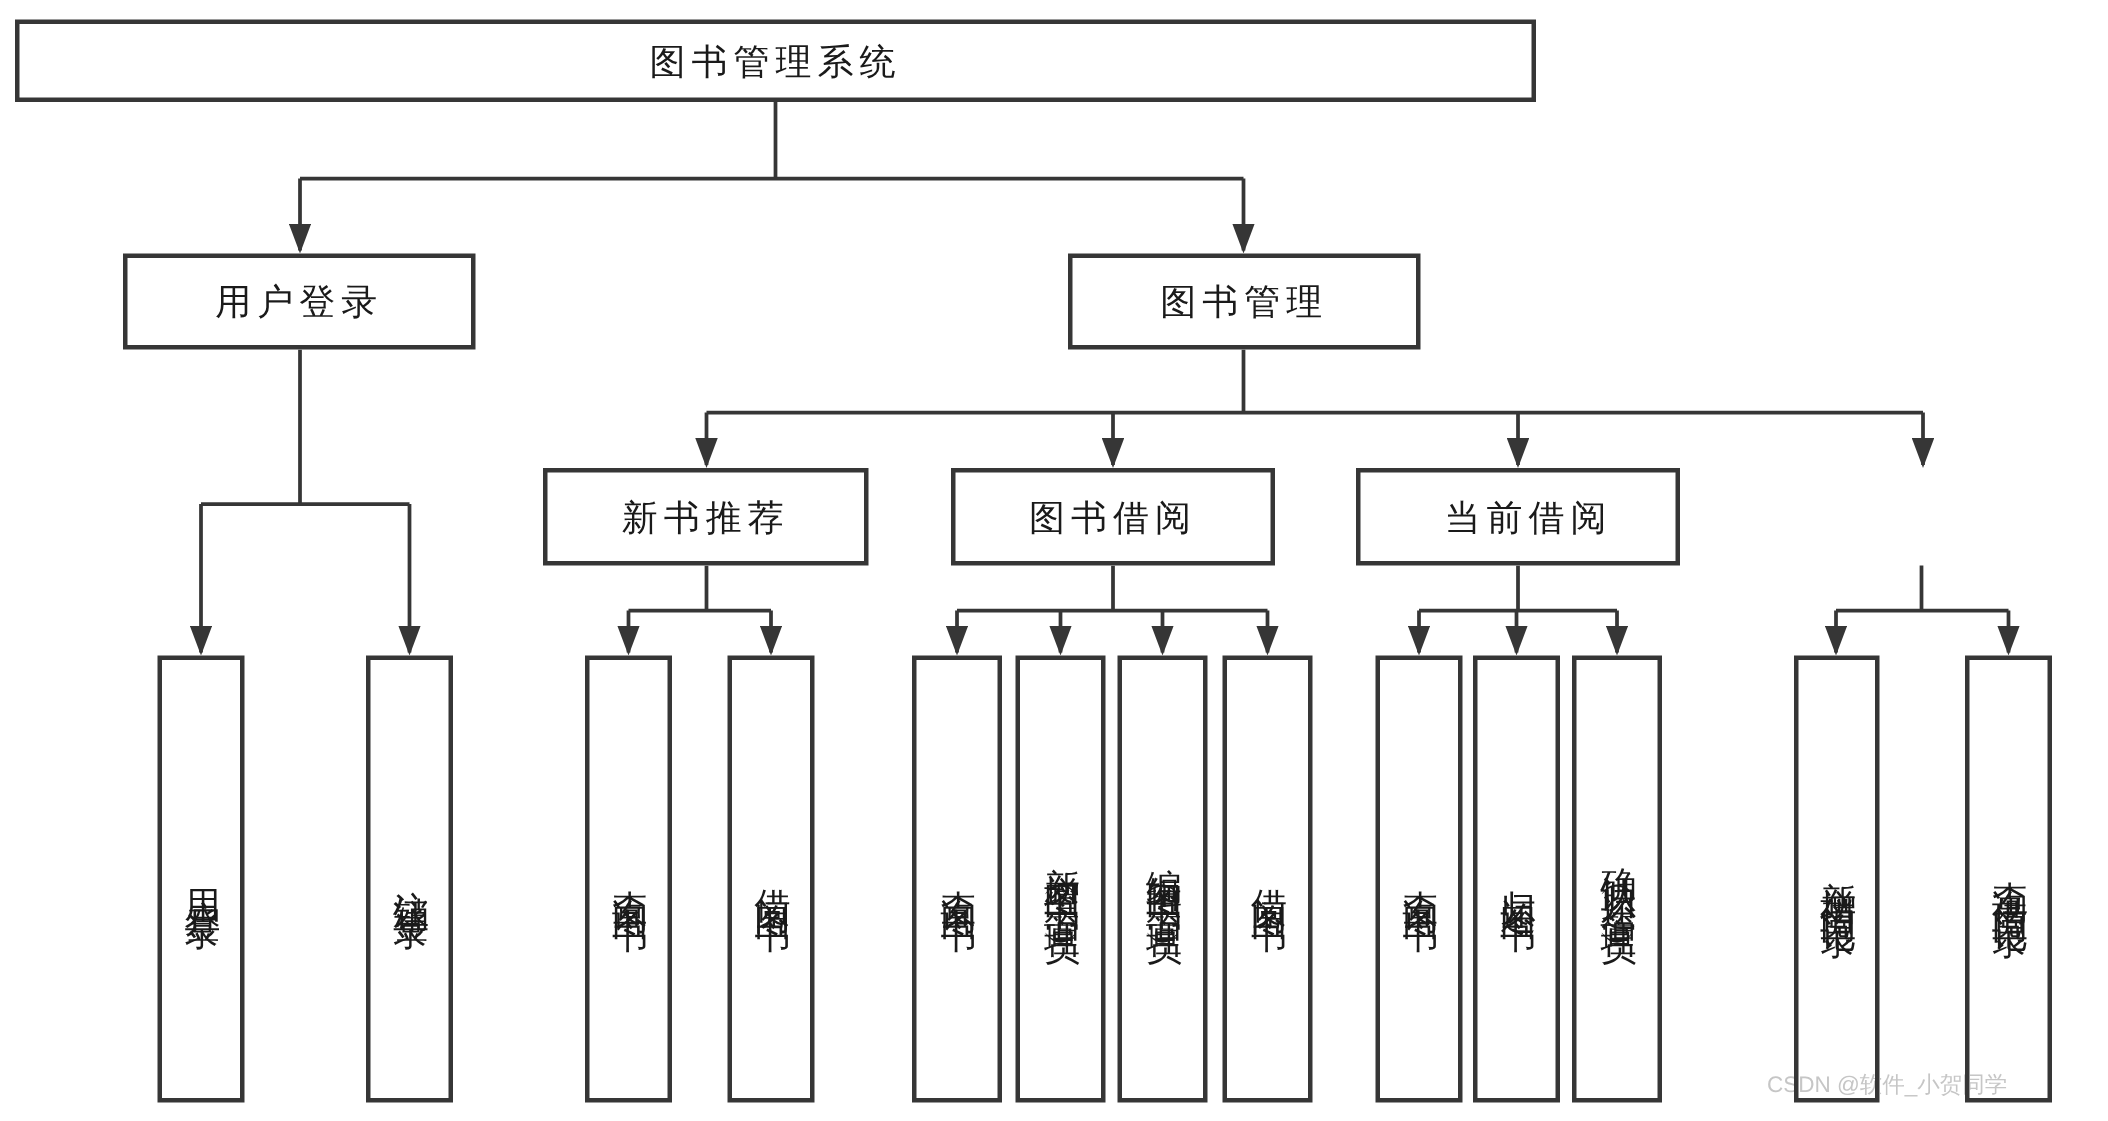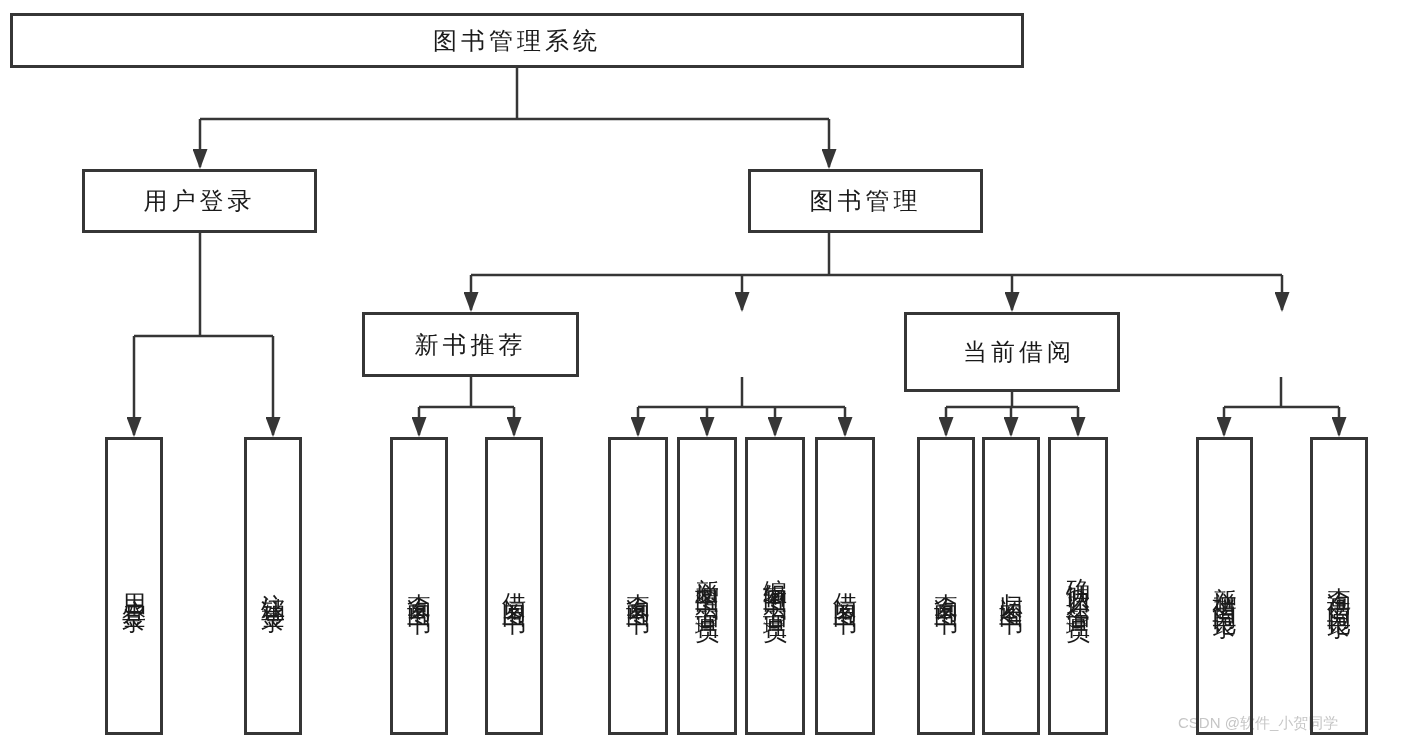--- a/index.html
+++ b/index.html
@@ -110,24 +110,25 @@
       <line class="c-line" x1="1281" y1="377" x2="1281" y2="407"></line>
       <line class="c-line" x1="1224" y1="407" x2="1339" y2="407"></line>
       <line class="c-line" x1="1224" y1="407" x2="1224" y2="435" marker-end="url(#arrow)"></line>
       <line class="c-line" x1="1339" y1="407" x2="1339" y2="435" marker-end="url(#arrow)"></line>
     </g>
   </svg>
 
   <div class="box hbox" style="left:10px; top:13px; width:1014px; height:55px;">图书管理系统</div>
 
   <div class="box hbox" style="left:82px; top:169px; width:235px; height:64px;">用户登录</div>
-  <div class="box hbox" style="left:748px; top:169px; width:235px; height:64px;">图书管理</div>
+  <div class="box hbox" style="left:712px; top:169px; width:235px; height:64px;">图书管理</div>
 
   <div class="box hbox" style="left:362px; top:312px; width:217px; height:65px;font-family:Liberation Serif, serif;">新书推荐</div>
-  <div class="box hbox" style="left:904px; top:312px; width:216px; height:80px;padding-left:14px;">当前借阅</div>
+  <div class="box hbox" style="left:634px; top:312px; width:216px; height:65px;">图书借阅</div>
+  <div class="box hbox" style="left:904px; top:312px; width:216px; height:65px;padding-left:14px;">当前借阅</div>
 
   <div class="box vbox" style="left:105px; top:437px; width:58px; height:298px;">
     <span class="vtext">用户登录</span>
   </div>
   <div class="box vbox" style="left:244px; top:437px; width:58px; height:298px;">
     <span class="vtext">注销登录</span>
   </div>
 
   <div class="box vbox" style="left:390px; top:437px; width:58px; height:298px;">
     <span class="vtext">查询图书</span>

